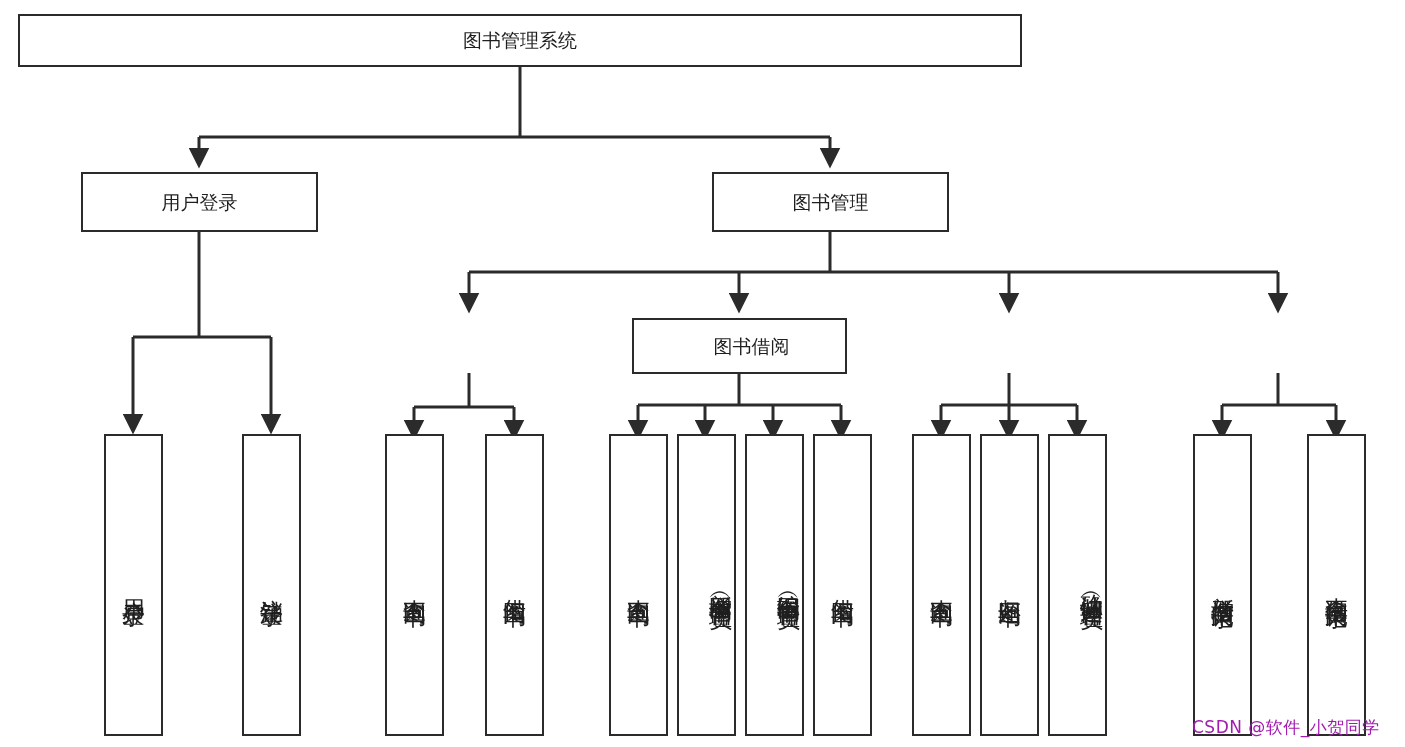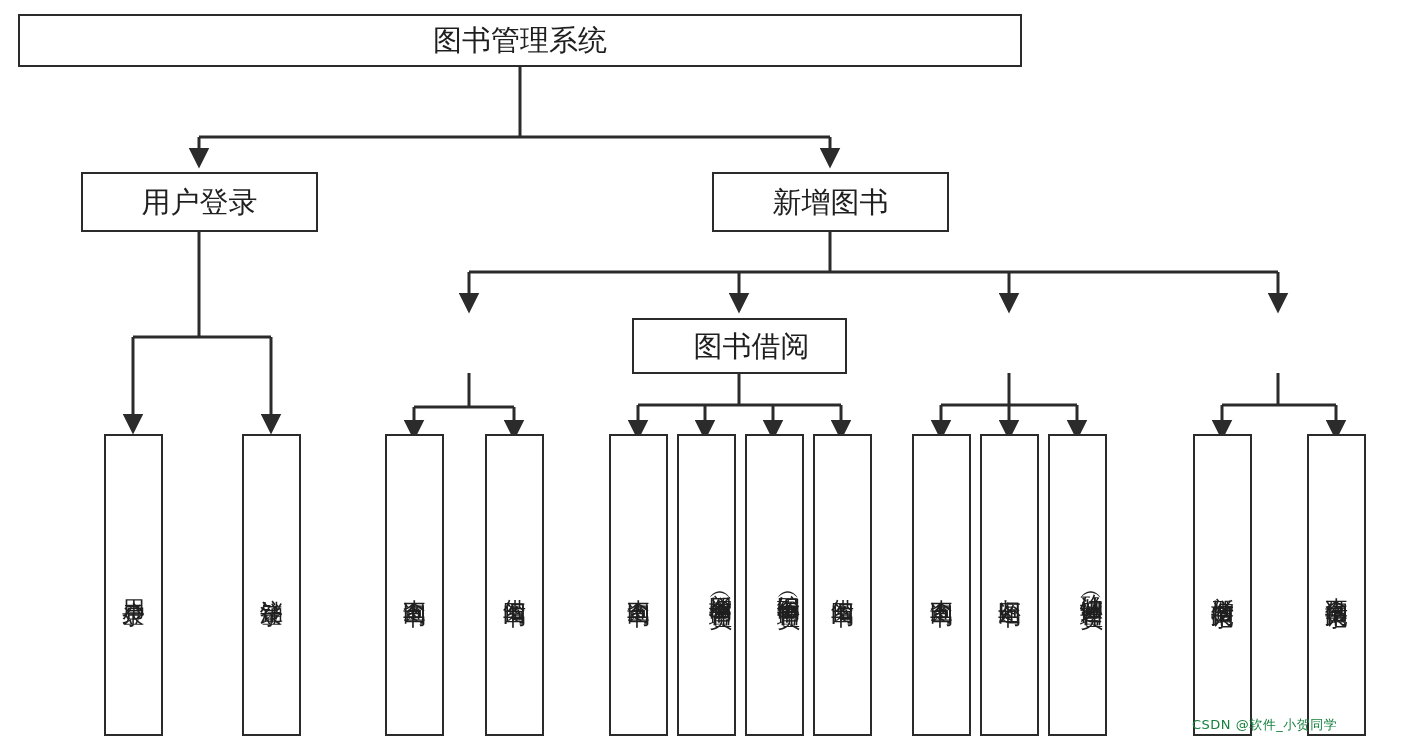--- a/index.html
+++ b/index.html
@@ -23,21 +23,21 @@
     box-sizing: border-box;
     border: 2px solid #2b2b2b;
     background: #ffffff;
     display: flex;
     align-items: center;
     justify-content: center;
     color: #1f1f1f;
     line-height: 1.18;
   }
   .node.horiz {
-    font-size: 29px;
+    font-size: 19px;
   }
   .node.vert {
     writing-mode: vertical-rl;
     text-orientation: upright;
     font-size: 23px;
     letter-spacing: 2px;
     padding-top: 6px;
     padding-bottom: 6px;
     align-items: flex-start;
     justify-content: center;
@@ -51,22 +51,22 @@
   #edges {
     position: absolute;
     left: 0;
     top: 0;
     width: 1405px;
     height: 747px;
     pointer-events: none;
   }
   .watermark {
     position: absolute;
-    font-size: 13px;
-    color: #15803d;
+    font-size: 17px;
+    color: #a21caf;
     white-space: nowrap;
     letter-spacing: 0.5px;
   }
 </style>
 </head>
 <body>
 
 <div id="canvas">
 
   <svg id="edges" viewBox="0 0 1405 747" xmlns="http://www.w3.org/2000/svg">
@@ -121,21 +121,21 @@
 
   <div class="node horiz" style="left:18px; top:14px; width:1004px; height:53px;">
     <span>图书管理系统</span>
   </div>
 
   <div class="node horiz" style="left:81px; top:172px; width:237px; height:60px;">
     <span>用户登录</span>
   </div>
 
   <div class="node horiz" style="left:712px; top:172px; width:237px; height:60px;">
-    <span>新增图书</span>
+    <span>图书管理</span>
   </div>
 
 
   <div class="node horiz" style="left:632px; top:318px; width:215px; height:56px;padding-left:24px;">
     <span>图书借阅</span>
   </div>
 
 
 
   <div class="node vert midalign" style="left:104px; top:434px; width:59px; height:302px;">

